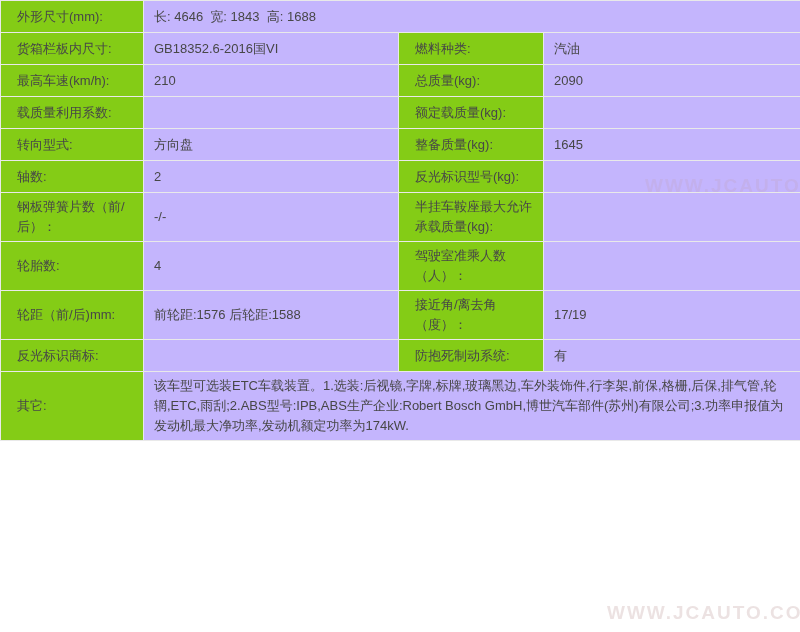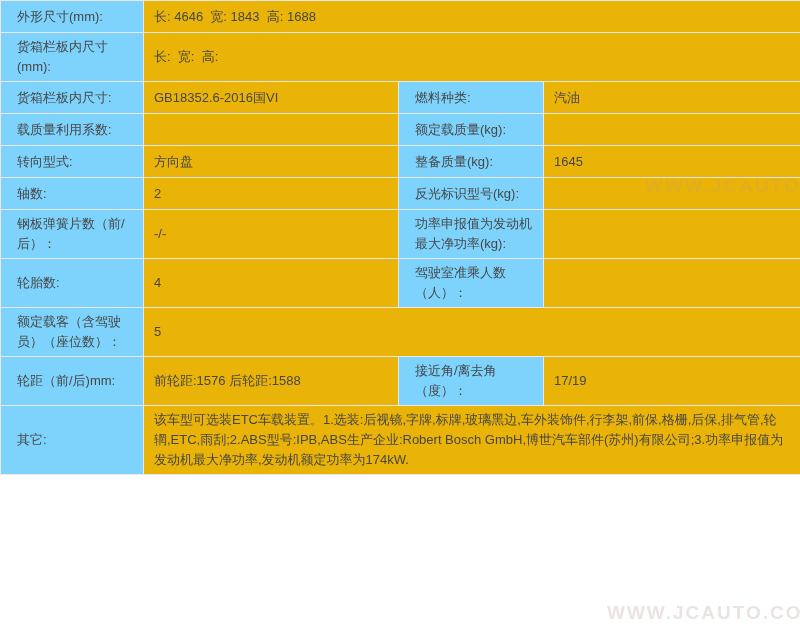--- a/index.html
+++ b/index.html
@@ -18,25 +18,25 @@
     color: #474747;
   }
   .spec td {
     border: 1px solid #e9e9e9;
     padding: 4px 10px;
     height: 23px;
     vertical-align: middle;
     line-height: 20px;
   }
   .spec td.lbl {
-    background: #7dd3fc;
+    background: #84cc16;
     padding-left: 16px;
   }
   .spec td.val {
-    background: #eab308;
+    background: #c4b5fd;
     white-space: pre-wrap;
     word-break: break-all;
   }
   .watermark {
     position: absolute;
     font-weight: bold;
     letter-spacing: 2px;
     font-size: 19px;
     color: rgba(186, 151, 151, 0.28);
     pointer-events: none;
@@ -54,28 +54,30 @@
       <col style="width:255px">
       <col style="width:145px">
       <col style="width:257px">
   </colgroup>
   <tbody>
     <tr>
       <td class="lbl">外形尺寸(mm):</td>
       <td class="val" colspan="3">长: 4646  宽: 1843  高: 1688</td>
     </tr>
     <tr>
-      <td class="lbl">货箱栏板内尺寸(mm):</td>
-      <td class="val" colspan="3">长:  宽:  高:</td>
-    </tr>
-    <tr>
       <td class="lbl">货箱栏板内尺寸:</td>
       <td class="val">GB18352.6-2016国VI</td>
       <td class="lbl">燃料种类:</td>
       <td class="val">汽油</td>
+    </tr>
+    <tr>
+      <td class="lbl">最高车速(km/h):</td>
+      <td class="val">210</td>
+      <td class="lbl">总质量(kg):</td>
+      <td class="val">2090</td>
     </tr>
     <tr>
       <td class="lbl">载质量利用系数:</td>
       <td class="val"></td>
       <td class="lbl">额定载质量(kg):</td>
       <td class="val"></td>
     </tr>
     <tr>
       <td class="lbl">转向型式:</td>
       <td class="val">方向盘</td>
@@ -84,38 +86,40 @@
     </tr>
     <tr>
       <td class="lbl">轴数:</td>
       <td class="val">2</td>
       <td class="lbl">反光标识型号(kg):</td>
       <td class="val"></td>
     </tr>
     <tr>
       <td class="lbl">钢板弹簧片数（前/后）：</td>
       <td class="val">-/-</td>
-      <td class="lbl">功率申报值为发动机最大净功率(kg):</td>
+      <td class="lbl">半挂车鞍座最大允许承载质量(kg):</td>
       <td class="val"></td>
     </tr>
     <tr>
       <td class="lbl">轮胎数:</td>
       <td class="val">4</td>
       <td class="lbl">驾驶室准乘人数（人）：</td>
       <td class="val"></td>
     </tr>
     <tr>
-      <td class="lbl">额定载客（含驾驶员）（座位数）：</td>
-      <td class="val" colspan="3">5</td>
-    </tr>
-    <tr>
       <td class="lbl">轮距（前/后)mm:</td>
       <td class="val">前轮距:1576 后轮距:1588</td>
       <td class="lbl">接近角/离去角（度）：</td>
       <td class="val">17/19</td>
+    </tr>
+    <tr>
+      <td class="lbl">反光标识商标:</td>
+      <td class="val"></td>
+      <td class="lbl">防抱死制动系统:</td>
+      <td class="val">有</td>
     </tr>
     <tr>
       <td class="lbl">其它:</td>
       <td class="val" colspan="3">该车型可选装ETC车载装置。1.选装:后视镜,字牌,标牌,玻璃黑边,车外装饰件,行李架,前保,格栅,后保,排气管,轮辋,ETC,雨刮;2.ABS型号:IPB,ABS生产企业:Robert Bosch GmbH,博世汽车部件(苏州)有限公司;3.功率申报值为发动机最大净功率,发动机额定功率为174kW.</td>
     </tr>
 
   </tbody>
 </table>
 
 <div class="watermark mid">WWW.JCAUTO.COM.CN</div>

